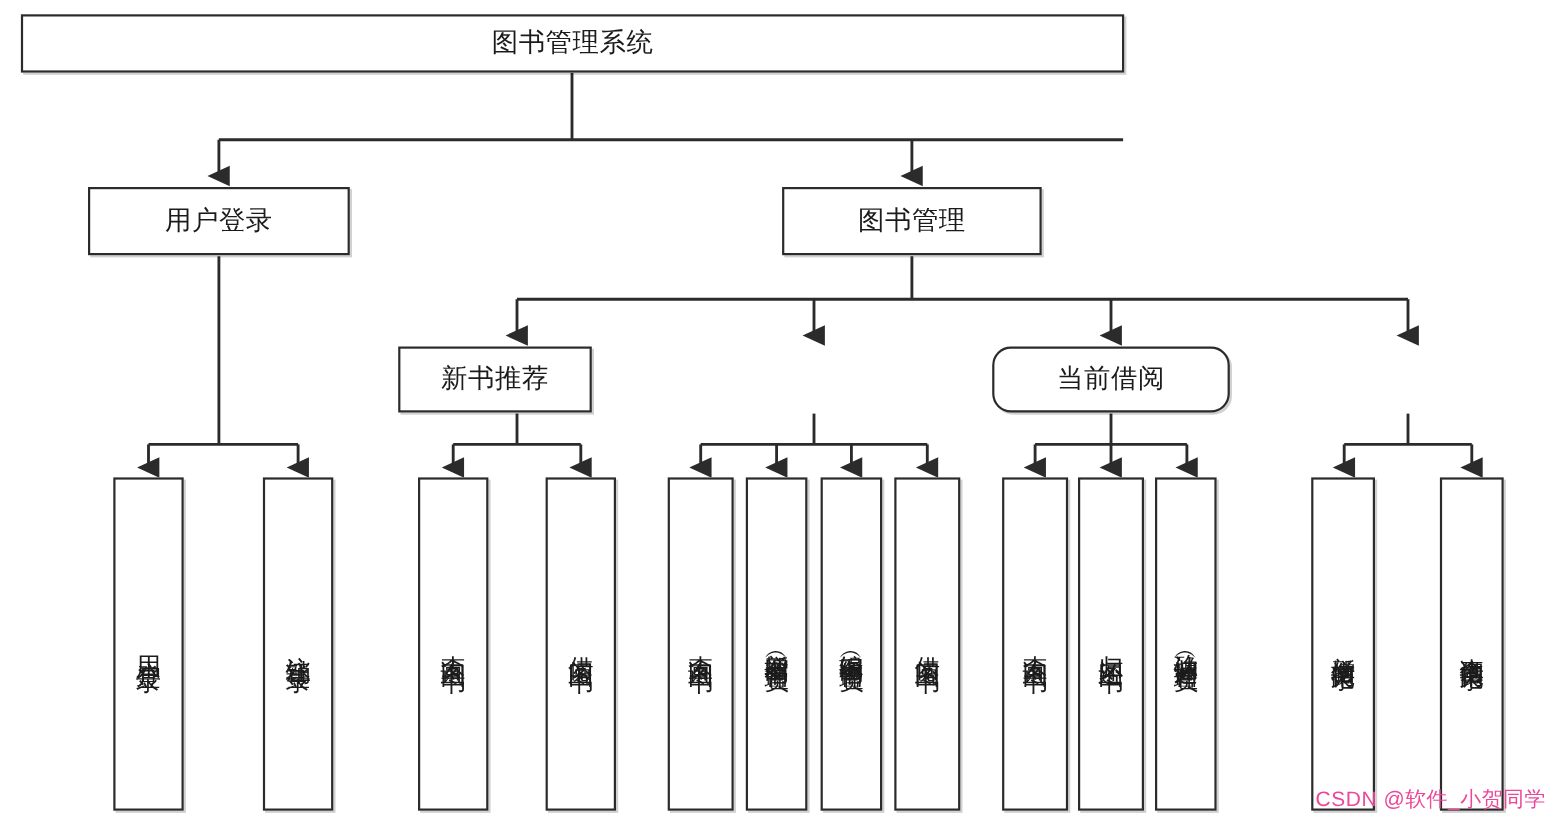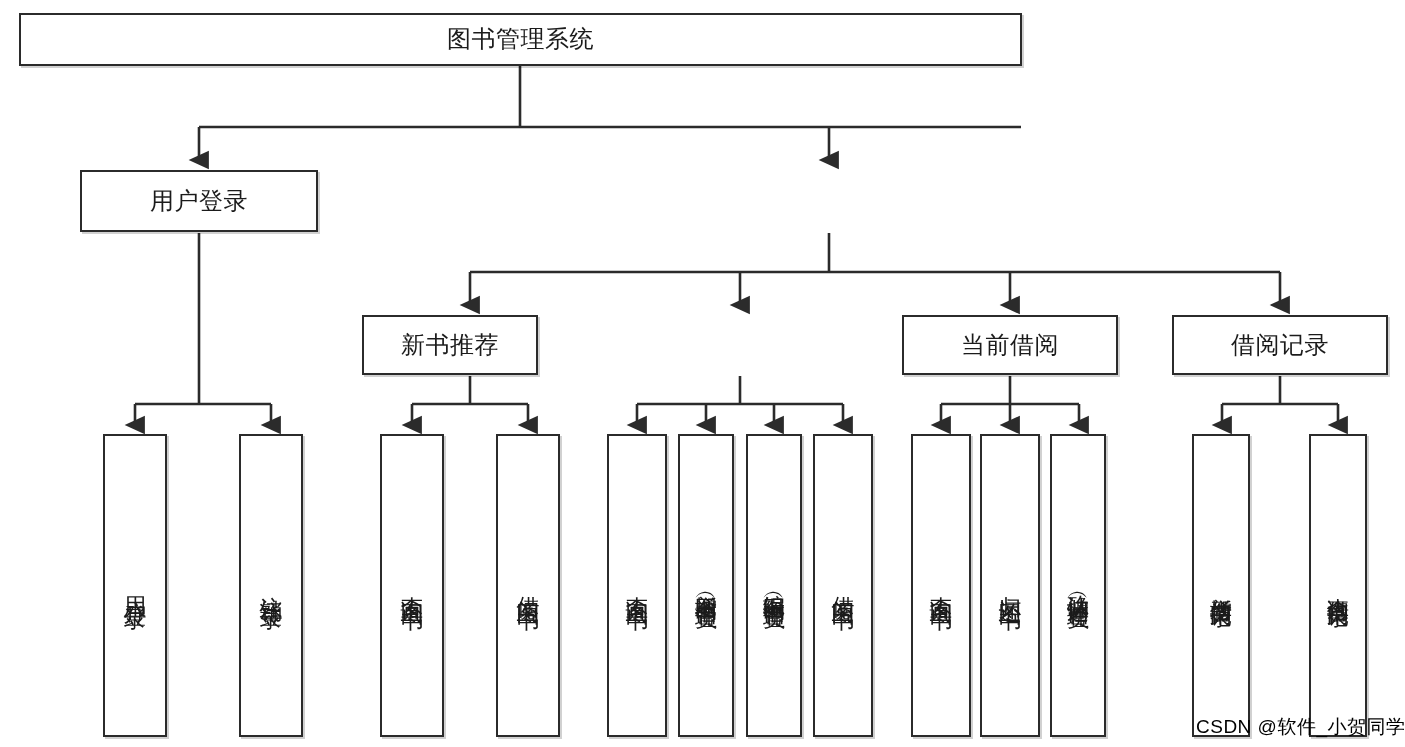--- a/index.html
+++ b/index.html
@@ -53,21 +53,21 @@
     font-size: 23px;
     letter-spacing: 4px;
     line-height: 1;
   }
   .vertical.narrow .node-label {
     font-size: 22px;
     letter-spacing: 2px;
   }
   .watermark {
     position: absolute;
-    color: #000000;
+    color: #ec4899;
     font-size: 19px;
     font-family: "Liberation Sans", "DejaVu Sans", sans-serif;
     white-space: nowrap;
     pointer-events: none;
     letter-spacing: 0.5px;
   }
 </style>
 </head>
 <body>
 
@@ -123,29 +123,29 @@
     </g>
   </svg>
 
   <div class="node-box horizontal" style="left:19px; top:13px; width:1003px; height:53px;">
     <span class="node-label">图书管理系统</span>
   </div>
 
   <div class="node-box horizontal" style="left:80px; top:170px; width:238px; height:62px;">
     <span class="node-label">用户登录</span>
   </div>
+  <div class="node-box horizontal" style="left:711px; top:170px; width:236px; height:62px;">
+    <span class="node-label">图书管理</span>
+  </div>
 
   <div class="node-box horizontal" style="left:362px; top:315px; width:176px; height:60px;">
     <span class="node-label">新书推荐</span>
   </div>
-  <div class="node-box horizontal" style="left:902px; top:315px; width:216px; height:60px;">
+  <div class="node-box horizontal" style="left:902px; top:315px; width:216px; height:60px;border-radius:17px;">
     <span class="node-label">当前借阅</span>
-  </div>
-  <div class="node-box horizontal" style="left:1172px; top:315px; width:216px; height:60px;">
-    <span class="node-label">借阅记录</span>
   </div>
 
   <div class="node-box vertical" style="left:103px; top:434px; width:64px; height:303px;">
     <span class="node-label">用户登录</span>
   </div>
   <div class="node-box vertical" style="left:239px; top:434px; width:64px; height:303px;">
     <span class="node-label">注销登录</span>
   </div>
 
   <div class="node-box vertical" style="left:380px; top:434px; width:64px; height:303px;">

